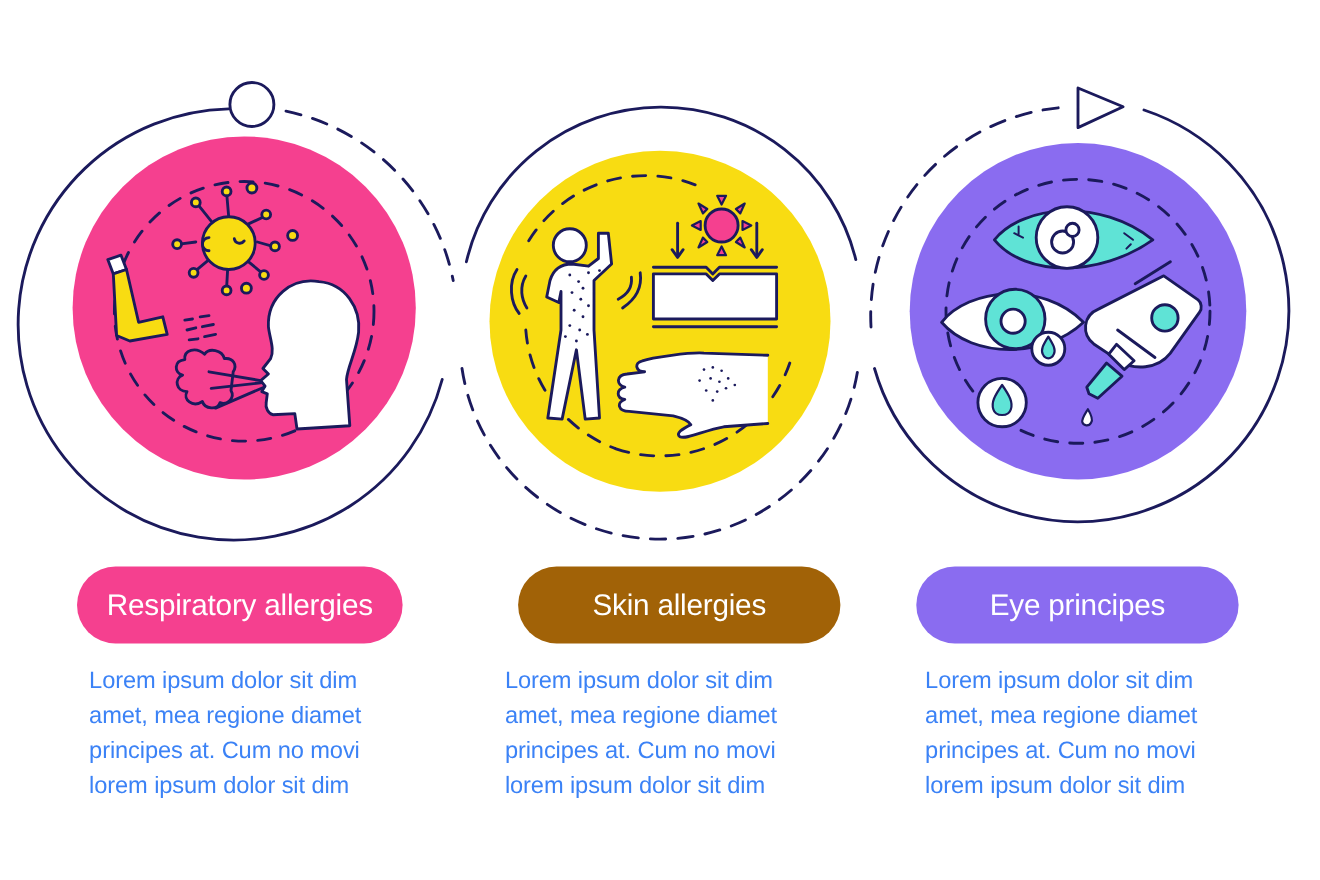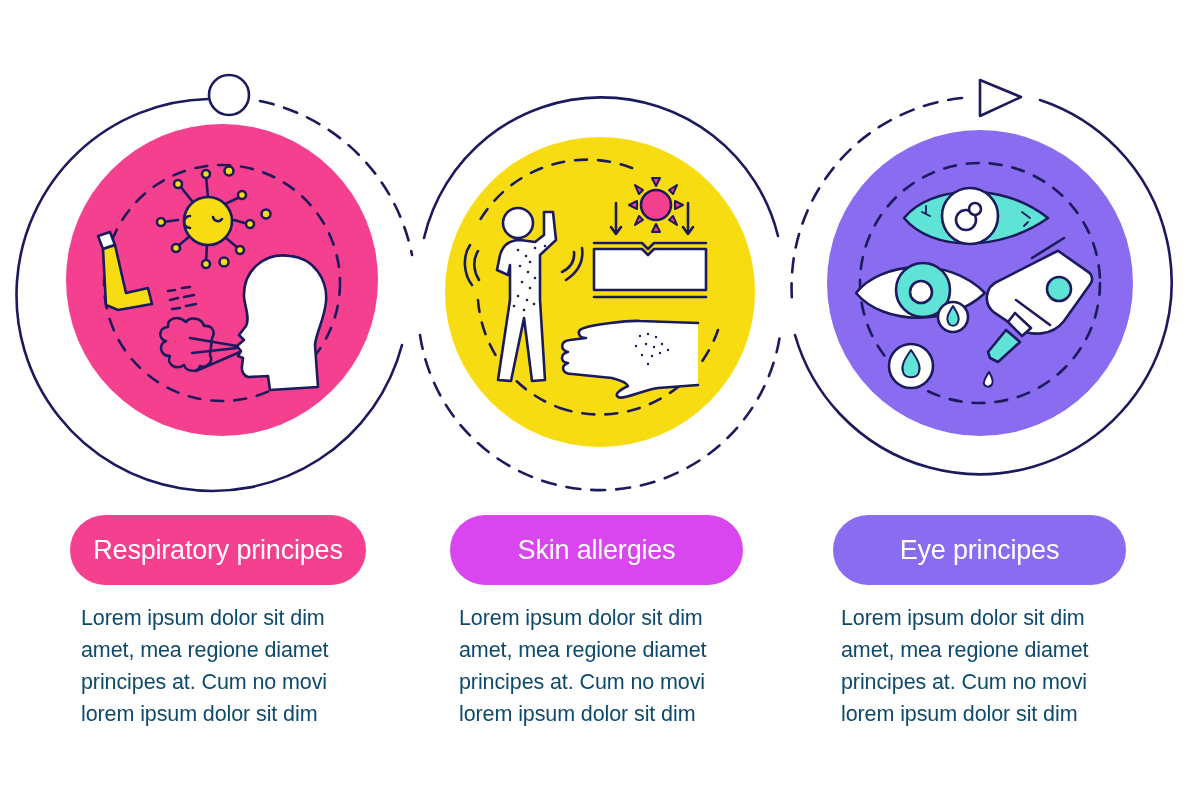--- a/index.html
+++ b/index.html
@@ -5,21 +5,21 @@
   html, body { margin: 0; padding: 0; background: #ffffff; }
   body { width: 1200px; height: 800px; position: relative; overflow: hidden; font-family: "Liberation Sans", "DejaVu Sans", sans-serif; }
   #art { position: absolute; left: 0; top: 0; }
   .pill {
     position: absolute; top: 515px; height: 70px; border-radius: 35px;
     display: flex; align-items: center; justify-content: center;
     color: #ffffff; font-size: 27px; letter-spacing: -0.2px;
   }
   .desc {
     position: absolute; top: 602px; width: 300px;
-    color: #0c4a6e; font-size: 21.5px; line-height: 32px; letter-spacing: -0.1px;
+    color: #3b82f6; font-size: 21.5px; line-height: 32px; letter-spacing: -0.1px;
   }
   .desc div { white-space: nowrap; }
 </style>
 </head>
 <body>
 
 <svg id="art" width="1200" height="800" viewBox="0 0 1200 800" fill="none" stroke="#1b1a5c" stroke-width="2.6" stroke-linecap="round" stroke-linejoin="round">
 
   <g>
 
@@ -202,23 +202,23 @@
       <line x1="1032" y1="258" x2="1064" y2="238"></line>
       <line x1="1050" y1="325" x2="1016" y2="300"></line>
       <path d="M 1015 313 L 1031 328 L 1022 336 L 1008 322 Z" fill="#ffffff"></path>
       <path d="M 1006 330 L 1020 342 L 998 362 L 990 358 L 988 352 Z" fill="#5fe3d6"></path>
       <path d="M 989 372 C 992 377 994 381 992 384 C 990 388 985 387 984 384 C 983 381 986 377 989 372 Z" fill="#ffffff" stroke-width="2"></path>
     </g>
   </g>
 </svg>
 
 <div class="pill" style="left:70px; width:296px; background:#f5408f;">
-  <span>Respiratory principes</span>
-</div>
-<div class="pill" style="left:450px; width:293px; background:#d946ef;align-items:center;">
+  <span>Respiratory allergies</span>
+</div>
+<div class="pill" style="left:471px; width:293px; background:#a16207;align-items:center;">
   <span>Skin allergies</span>
 </div>
 <div class="pill" style="left:833px; width:293px; background:#8a6cf0;">
   <span>Eye principes</span>
 </div>
 
 <div class="desc" style="left:81px;">
   <div>Lorem ipsum dolor sit dim</div>
   <div>amet, mea regione diamet</div>
   <div>principes at. Cum no movi</div>

